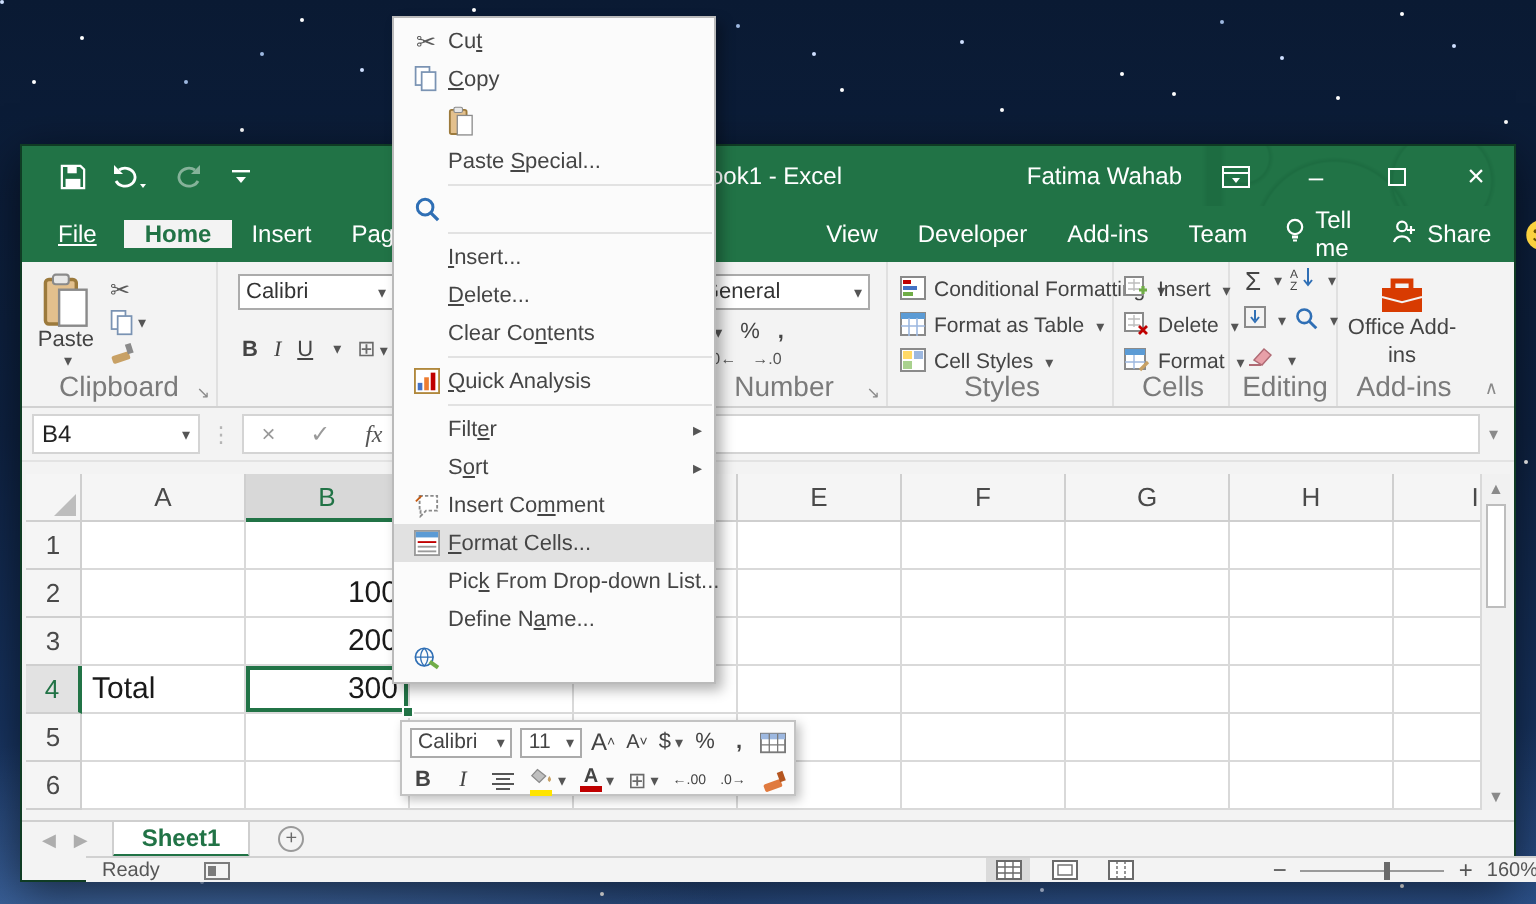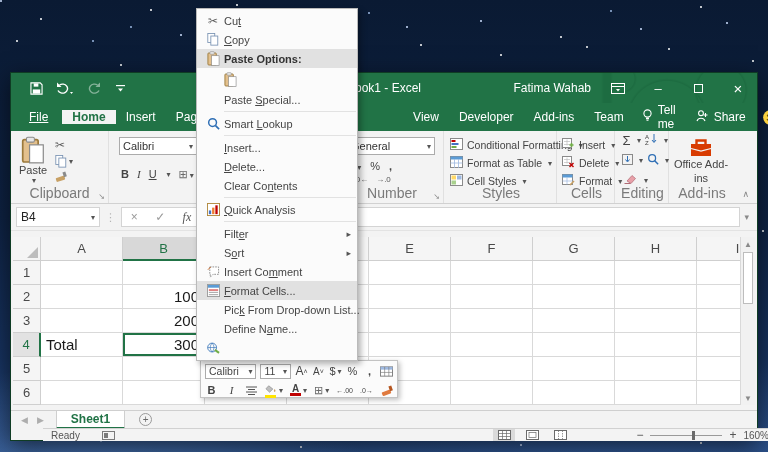--- a/index.html
+++ b/index.html
@@ -596,50 +596,39 @@
     </div>
     <div class="mi">
       <span class="mico">
         <svg width="12" height="13" viewBox="0 0 13 15">
           <rect x="0.5" y="0.5" width="8" height="10.5" fill="#fff" stroke="#7a93b3"></rect>
           <rect x="4" y="3.5" width="8" height="10.5" fill="#fff" stroke="#7a93b3"></rect>
         </svg>
       </span>
       <span class="mlabel"><u>C</u>opy</span>
     </div>
-    <div class="mi hl bold">
-      <span class="mico">
-        <svg width="13" height="15" viewBox="0 0 14 16">
-          <rect x="1" y="2" width="9" height="13" rx="1" fill="#e3c08d" stroke="#9c7a3c"></rect>
-          <rect x="3.2" y="0.6" width="4.6" height="2.8" rx="0.8" fill="#e8e8e8" stroke="#8a8a8a" stroke-width="0.6"></rect>
-          <rect x="5" y="5" width="8" height="10.5" fill="#fff" stroke="#8a8a8a" stroke-width="0.7"></rect>
-        </svg>
-      </span>
-      <span class="mlabel">Paste Options:</span>
-    </div>
     <div class="pasterow">
       <svg width="13" height="15" viewBox="0 0 14 16">
         <rect x="1" y="2" width="9" height="13" rx="1" fill="#e3c08d" stroke="#9c7a3c"></rect>
         <rect x="3.2" y="0.6" width="4.6" height="2.8" rx="0.8" fill="#e8e8e8" stroke="#8a8a8a" stroke-width="0.6"></rect>
         <rect x="5" y="5" width="8" height="10.5" fill="#fff" stroke="#8a8a8a" stroke-width="0.7"></rect>
       </svg>
     </div>
     <div class="mi">
       <span class="mico"></span>
       <span class="mlabel">Paste <u>S</u>pecial...</span>
     </div>
     <div class="msep"></div>
     <div class="mi">
       <span class="mico">
         <svg width="13" height="13" viewBox="0 0 14 14">
           <circle cx="6" cy="6" r="4.2" fill="none" stroke="#2f6fb5" stroke-width="1.6"></circle>
           <line x1="9.2" y1="9.2" x2="13" y2="13" stroke="#2f6fb5" stroke-width="1.8"></line>
         </svg>
       </span>
-      <span class="mlabel">Smart <u>L</u>ookup</span>
     </div>
     <div class="msep"></div>
     <div class="mi">
       <span class="mico"></span>
       <span class="mlabel"><u>I</u>nsert...</span>
     </div>
     <div class="mi">
       <span class="mico"></span>
       <span class="mlabel"><u>D</u>elete...</span>
     </div>

